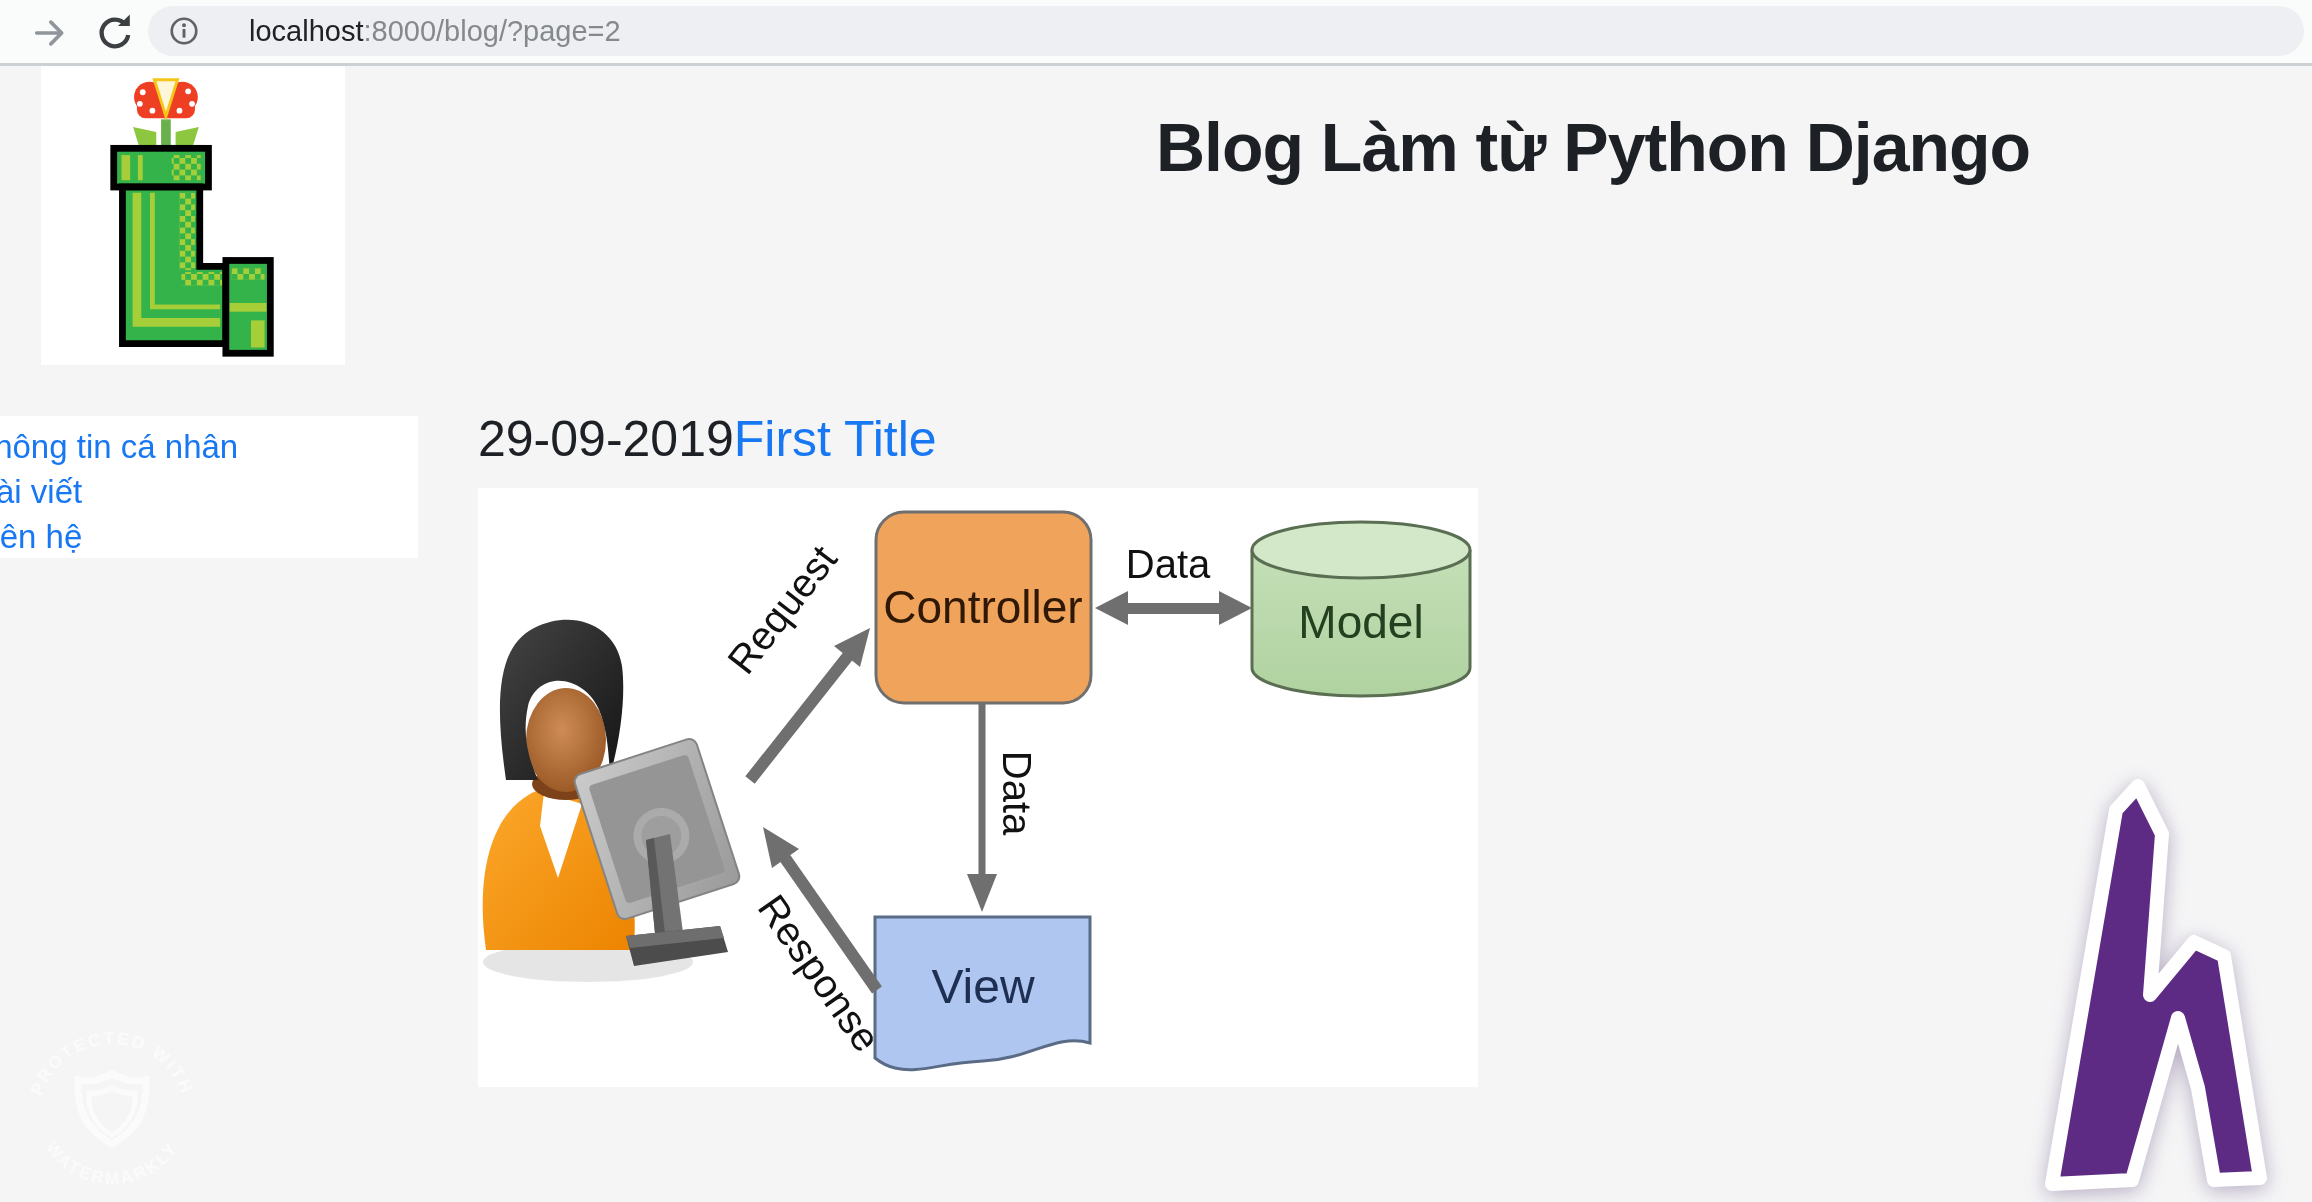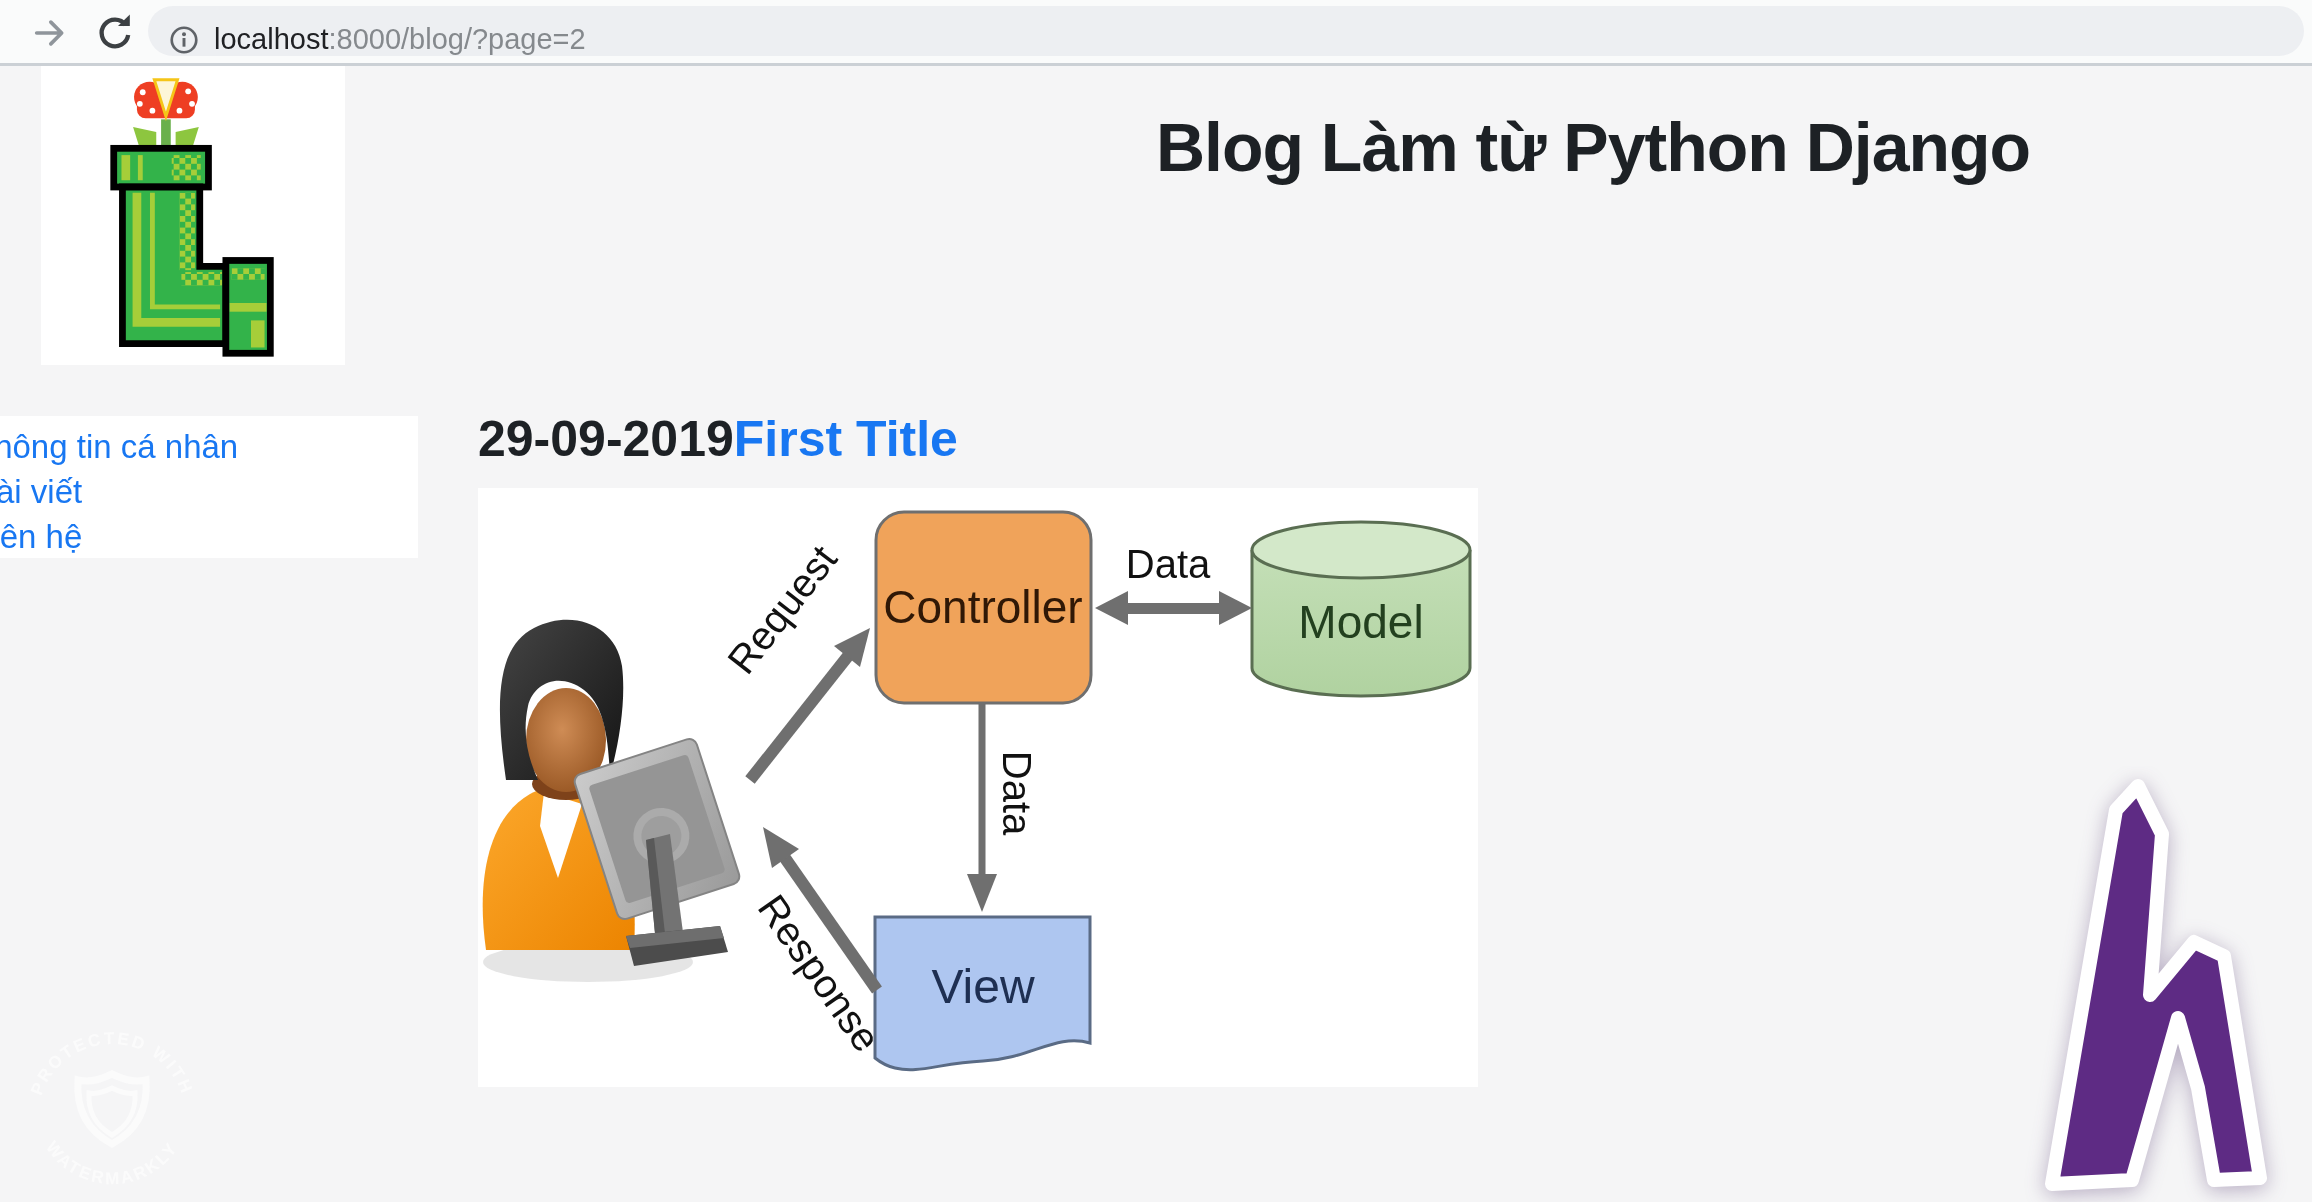--- a/index.html
+++ b/index.html
@@ -4,31 +4,31 @@
 <style>
   html,body{margin:0;padding:0;background:#e9eaec;}
   body{font-family:"Liberation Sans",sans-serif;}
   #stage{position:relative;width:2312px;height:1202px;overflow:hidden;background:#f5f5f6;}
 
   
   .toolbar{position:absolute;left:0;top:0;width:2312px;height:66px;background:#fafbfb;border-bottom:3px solid #cbd0d5;box-sizing:border-box;}
   .tb-icon{position:absolute;top:13px;width:40px;height:40px;}
   .fwd{left:30px;}
   .refresh{left:95px;}
-  .omnibox{position:absolute;left:148px;top:6px;width:2156px;height:50px;background:#edeff2;border-radius:25px;display:flex;align-items:flex-end;}
+  .omnibox{position:absolute;left:148px;top:6px;width:2156px;height:50px;background:#edeff2;border-radius:25px;display:flex;align-items:center;gap:35px;}
   .info-icon{width:32px;height:32px;margin-left:20px;flex:0 0 auto;}
   .url{margin-left:14px;font-size:29px;color:#202124;white-space:nowrap;}
   .url .dim{color:#85898d;}
 
   
   .logo-box{position:absolute;left:41px;top:66px;width:304px;height:299px;background:#ffffff;display:flex;align-items:center;justify-content:center;}
   .page-title{position:absolute;left:874px;right:0;top:62px;text-align:center;font-size:68px;font-weight:700;color:#1d2125;letter-spacing:-1px;white-space:nowrap;}
   .sidebar{position:absolute;left:-70px;top:416px;width:488px;height:142px;background:#ffffff;box-sizing:border-box;padding:8px 0 0 44px;}
   .sidebar a{display:block;font-size:33px;line-height:45px;color:#1877f2;text-decoration:none;white-space:nowrap;}
-  .post-head{position:absolute;left:478px;top:414px;font-size:50px;font-weight:700;line-height:1;white-space:nowrap;}
+  .post-head{position:absolute;left:478px;top:414px;font-size:50px;font-weight:400;line-height:1;white-space:nowrap;}
   .post-date{color:#1d2125;}
   .post-title{color:#1877f2;text-decoration:none;}
   .diagram-box{position:absolute;left:478px;top:488px;width:1000px;height:599px;background:#ffffff;}
   .watermark{position:absolute;left:22px;top:1022px;width:180px;height:180px;opacity:.6;}
   .purple-logo{position:absolute;left:2016px;top:766px;width:300px;height:440px;}
   svg text{font-family:"Liberation Sans",sans-serif;}
 </style>
 </head>
 <body>
 

